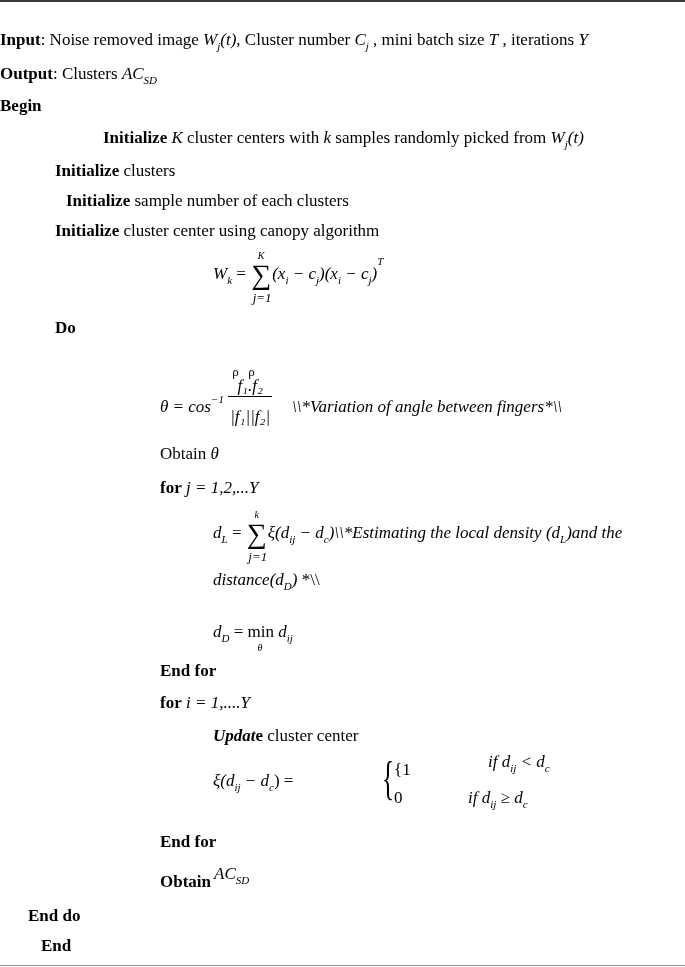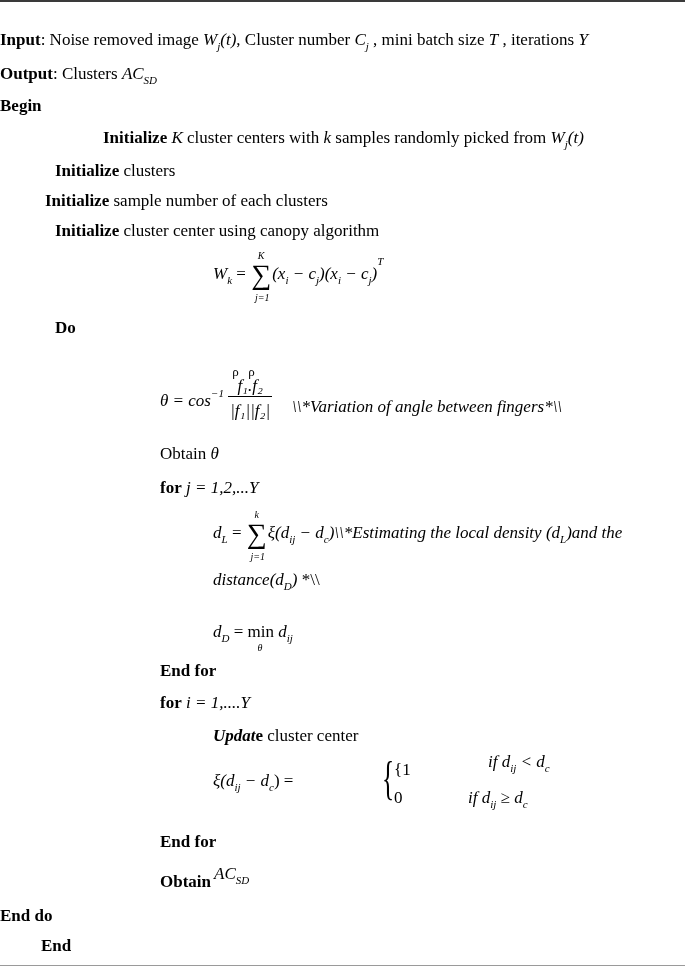--- a/index.html
+++ b/index.html
@@ -7,25 +7,25 @@
          font-family:"Liberation Serif", "DejaVu Serif", serif; color:#000; }
   .rule-top { position:absolute; left:0; top:0; width:685px; height:2px; background:#3a3a3a; }
   .rule-bottom { position:absolute; left:0; top:965px; width:685px; height:1px; background:#9a9a9a; }
   .line { position:absolute; font-size:17px; line-height:20px; white-space:nowrap; }
   b { font-weight:bold; }
   i, .m { font-style:italic; }
   .sub { font-size:11px; position:relative; top:5px; font-style:italic; }
   .sup { font-size:11px; position:relative; top:-9px; font-style:italic; }
   .sumwrap { display:inline-block; position:relative; width:22px; text-align:center; vertical-align:middle; }
   .sumwrap .upper { position:absolute; top:-16px; left:0; width:22px; font-size:10px; font-style:italic; }
-  .sumwrap .lower { position:absolute; top:26px; left:-3px; width:30px; font-size:10px; font-style:italic; }
+  .sumwrap .lower { position:absolute; top:26px; left:-3px; width:30px; font-size:13px; font-style:italic; }
   .sumwrap .sigma { font-size:28px; line-height:26px; }
   .frac { display:inline-block; vertical-align:middle; text-align:center; position:relative; }
   .frac .num { display:block; padding:0 2px; font-style:italic; position:relative; }
-  .frac .den { display:block; border-top:1px solid #000; padding:4px 2px; font-style:italic; }
+  .frac .den { display:block; border-top:1px solid #000; padding:10px 2px; font-style:italic; }
   .arrowmark { position:absolute; top:-14px; font-size:13px; font-style:normal; }
 </style>
 </head>
 <body>
 
 <div class="rule-top"></div>
 
 <div class="line" style="left:0;top:30px;">
   <b>Input</b><span>: Noise removed image </span><span class="m">W</span><span class="sub">j</span><span class="m">(t)</span><span>, Cluster number </span><span class="m">C</span><span class="sub">j</span><span> , mini batch size </span><span class="m">T</span><span> , iterations </span><span class="m">Y</span>
 </div>
@@ -37,21 +37,21 @@
 <div class="line" style="left:0;top:96px;">
   <b>Begin</b>
 </div>
 
 <div class="line" style="left:55px;top:128px;margin-left:48px;">
   <b>Initialize</b><span class="m"> K </span><span> cluster centers with </span><span class="m">k</span><span> samples randomly picked from </span><span class="m">W</span><span class="sub">j</span><span class="m">(t)</span>
 </div>
 <div class="line" style="left:55px;top:161px;">
   <b>Initialize</b><span> clusters</span>
 </div>
-<div class="line" style="left:45px;top:191px;">
+<div class="line" style="left:66px;top:191px;">
   <b>Initialize</b><span> sample number of each clusters</span>
 </div>
 <div class="line" style="left:55px;top:221px;text-align:right;">
   <b>Initialize</b><span> cluster center using canopy algorithm</span>
 </div>
 
 <div class="line" style="left:213px;top:262px;">
   <span class="m">W</span><span class="sub">k</span><span> = </span><span class="sumwrap"><span class="upper">K</span><span class="sigma">∑</span><span class="lower">j=1</span></span><span class="m">(x</span><span class="sub">i</span><span class="m"> − c</span><span class="sub">j</span><span class="m">)(x</span><span class="sub">i</span><span class="m"> − c</span><span class="sub">j</span><span class="m">)</span><span class="sup" style="top:-14px;">T</span>
 </div>
 
@@ -118,21 +118,21 @@
 </div>
 
 <div class="line" style="left:160px;top:832px;">
   <b>End for</b>
 </div>
 
 <div class="line" style="left:160px;top:872px;">
   <b>Obtain</b><span class="m" style="position:relative;top:-8px;margin-left:3px;">AC</span><span class="sub" style="top:-3px;">SD</span>
 </div>
 
-<div class="line" style="left:0;top:906px;">
+<div class="line" style="left:0;top:906px;padding-left:28px;">
   <b>End do</b>
 </div>
 
 <div class="line" style="left:16px;top:936px;padding-left:25px;">
   <b>End</b>
 </div>
 
 <div class="rule-bottom"></div>
 
 </body></html>

